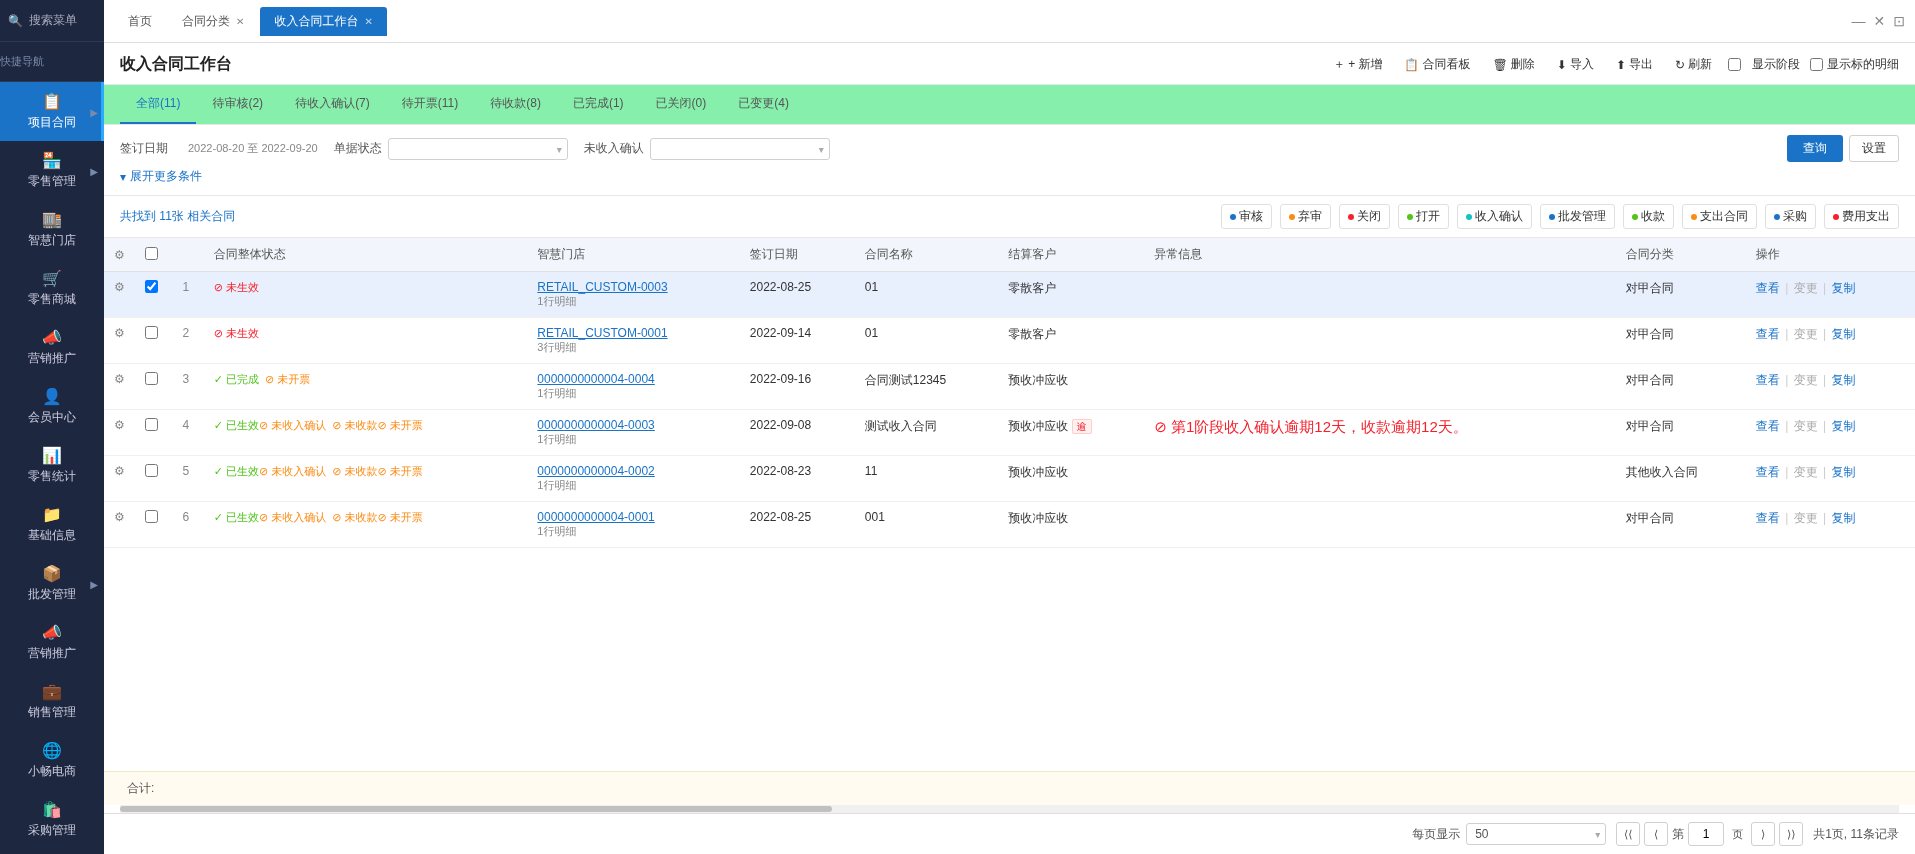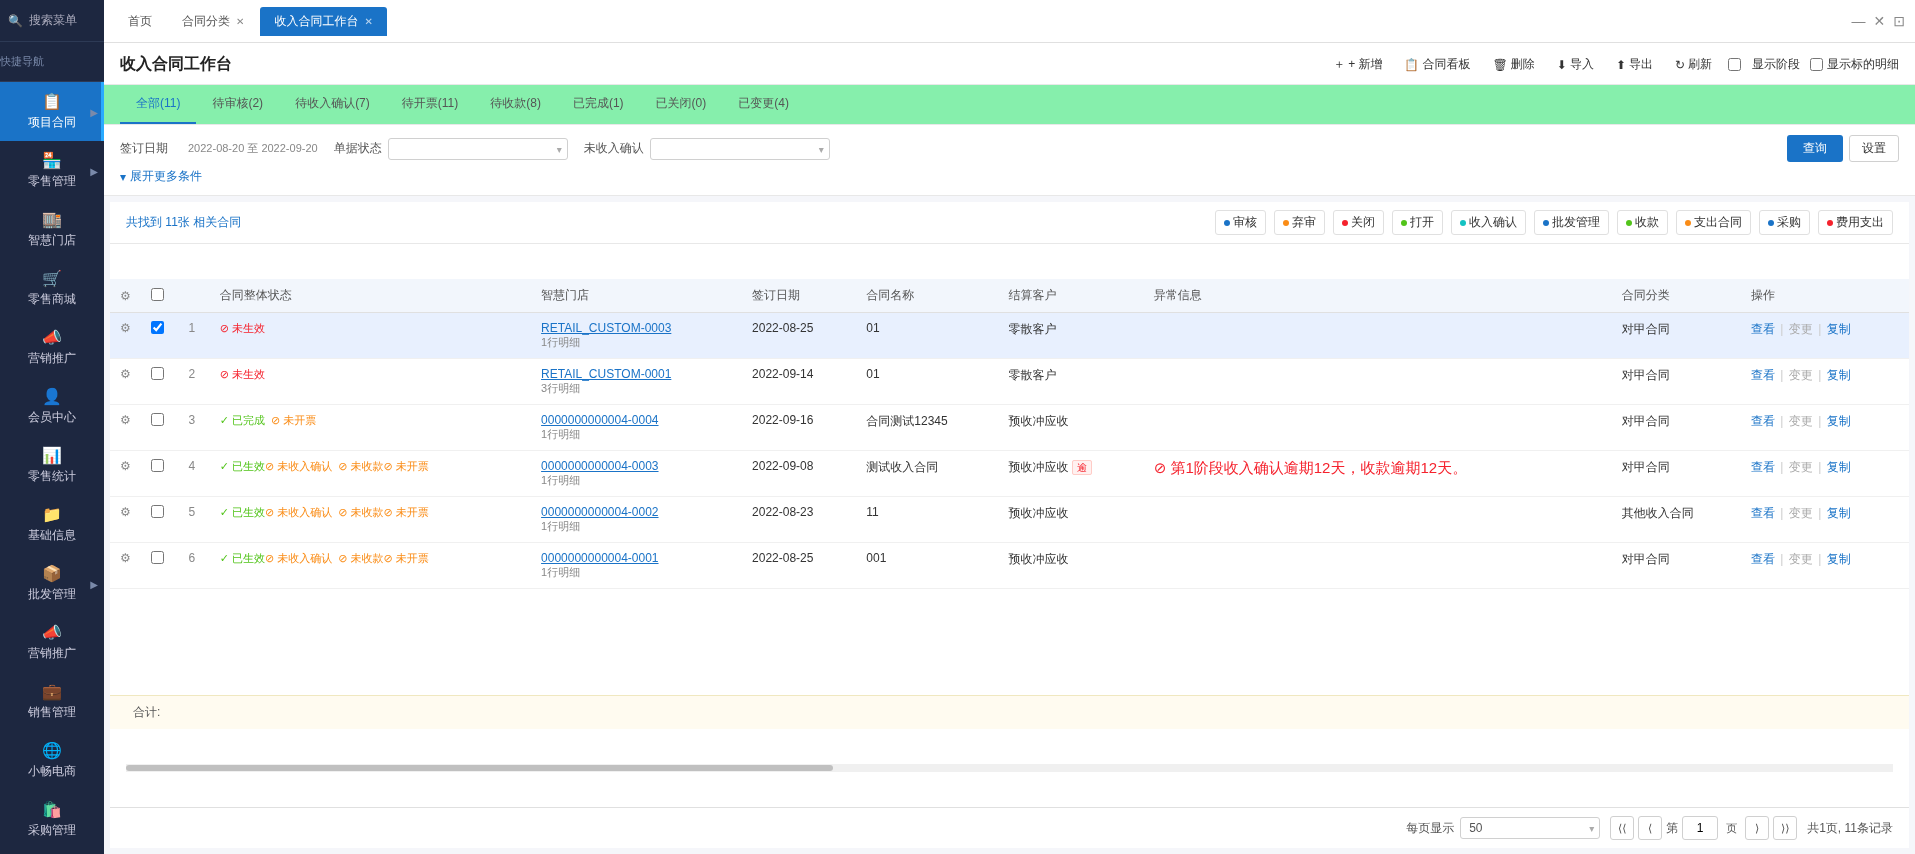--- a/index.html
+++ b/index.html
@@ -51,21 +51,21 @@
     .filter-select { display: flex; align-items: center; gap: 6px; }
     .select-box { border: 1px solid #d0d0d0; border-radius: 3px; padding: 3px 24px 3px 8px; font-size: 12px; color: #555; background: #fff; min-width: 140px; position: relative; cursor: pointer; }
     .select-box-wrapper { position: relative; display: inline-block; }
     .select-box-wrapper::after { content: '▾'; position: absolute; right: 6px; top: 50%; transform: translateY(-50%); color: #aaa; font-size: 10px; pointer-events: none; }
     .filter-actions { margin-left: auto; display: flex; gap: 6px; }
     .btn-query { background: #1a73c7; color: #fff; border: none; border-radius: 3px; padding: 4px 16px; cursor: pointer; font-size: 12px; }
     .btn-settings { background: #fff; color: #333; border: 1px solid #d0d0d0; border-radius: 3px; padding: 4px 12px; cursor: pointer; font-size: 12px; }
     .expand-conditions { display: flex; align-items: center; gap: 4px; color: #1a73c7; font-size: 12px; cursor: pointer; margin: 4px 0 0 0; }
 
     
-    .table-area { flex: 1; overflow: hidden; display: flex; flex-direction: column; background: #fff; margin: 6px; gap: 35px; }
+    .table-area { flex: 1; overflow: hidden; display: flex; flex-direction: column; background: #fff; margin: 0; }
 
     
     .action-bar { display: flex; align-items: center; justify-content: space-between; padding: 8px 16px; border-bottom: 1px solid #e8e8e8; flex-shrink: 0; }
     .record-count { font-size: 12px; color: #333; }
     .record-count span { color: #1a73c7; }
     .action-btns { display: flex; gap: 8px; flex-wrap: wrap; }
     .action-btn { display: flex; align-items: center; gap: 3px; font-size: 12px; color: #333; cursor: pointer; padding: 3px 8px; border-radius: 3px; border: 1px solid #e0e0e0; background: #fff; }
 
     
     .table-wrapper { flex: 1; overflow: auto; }

